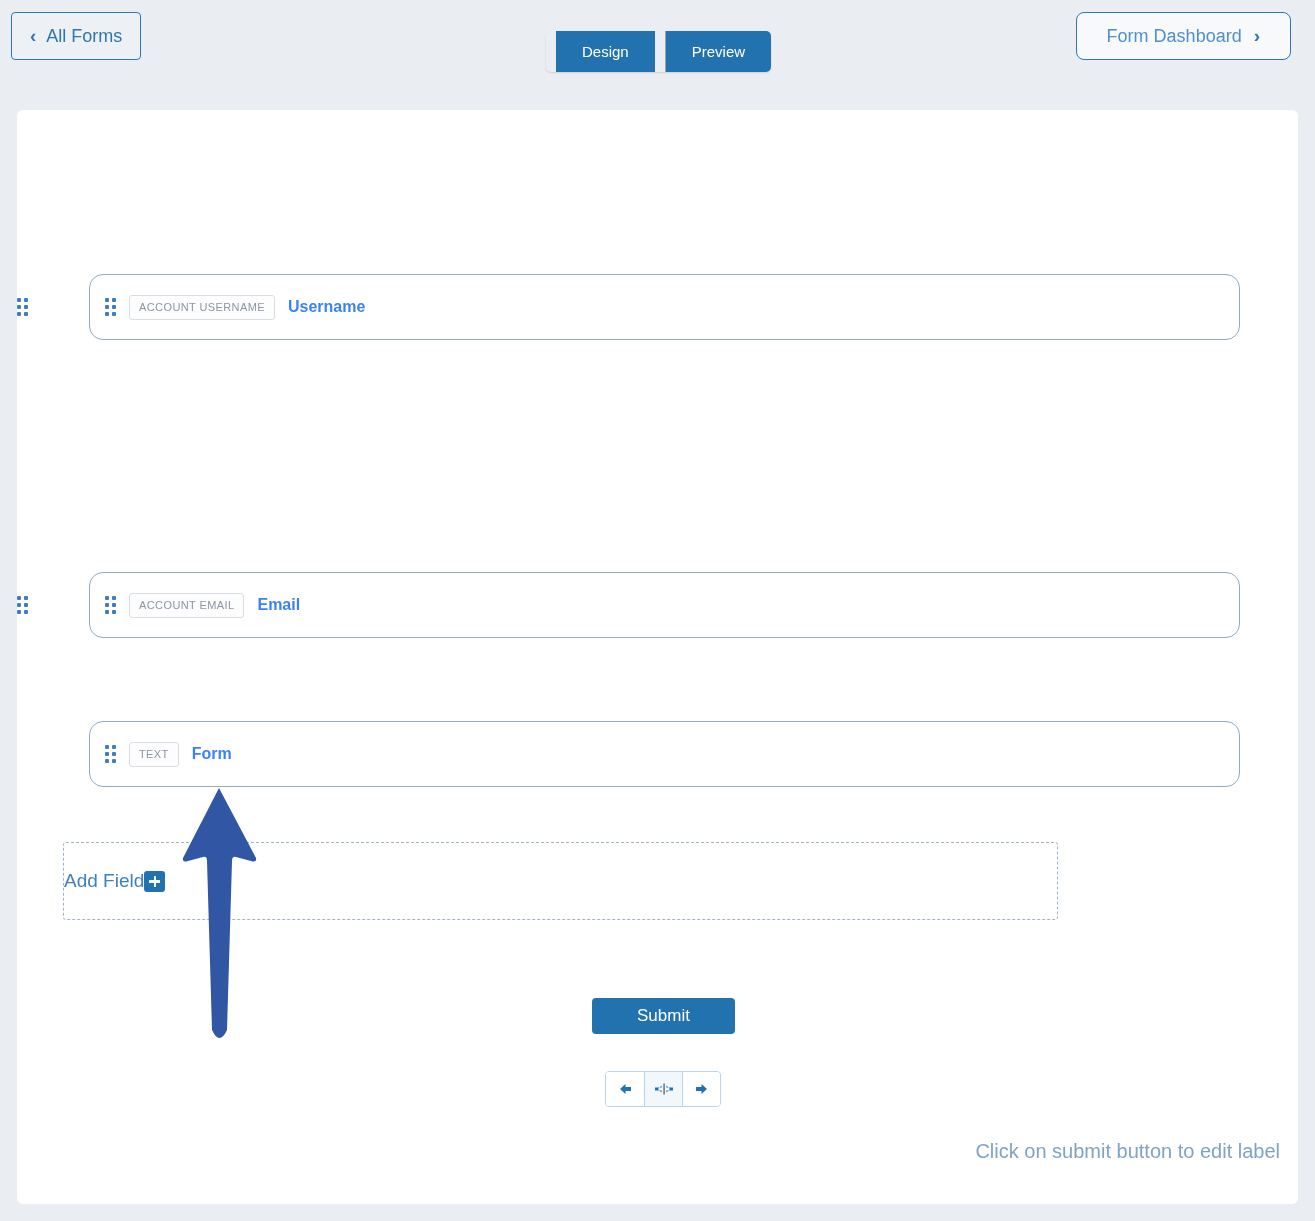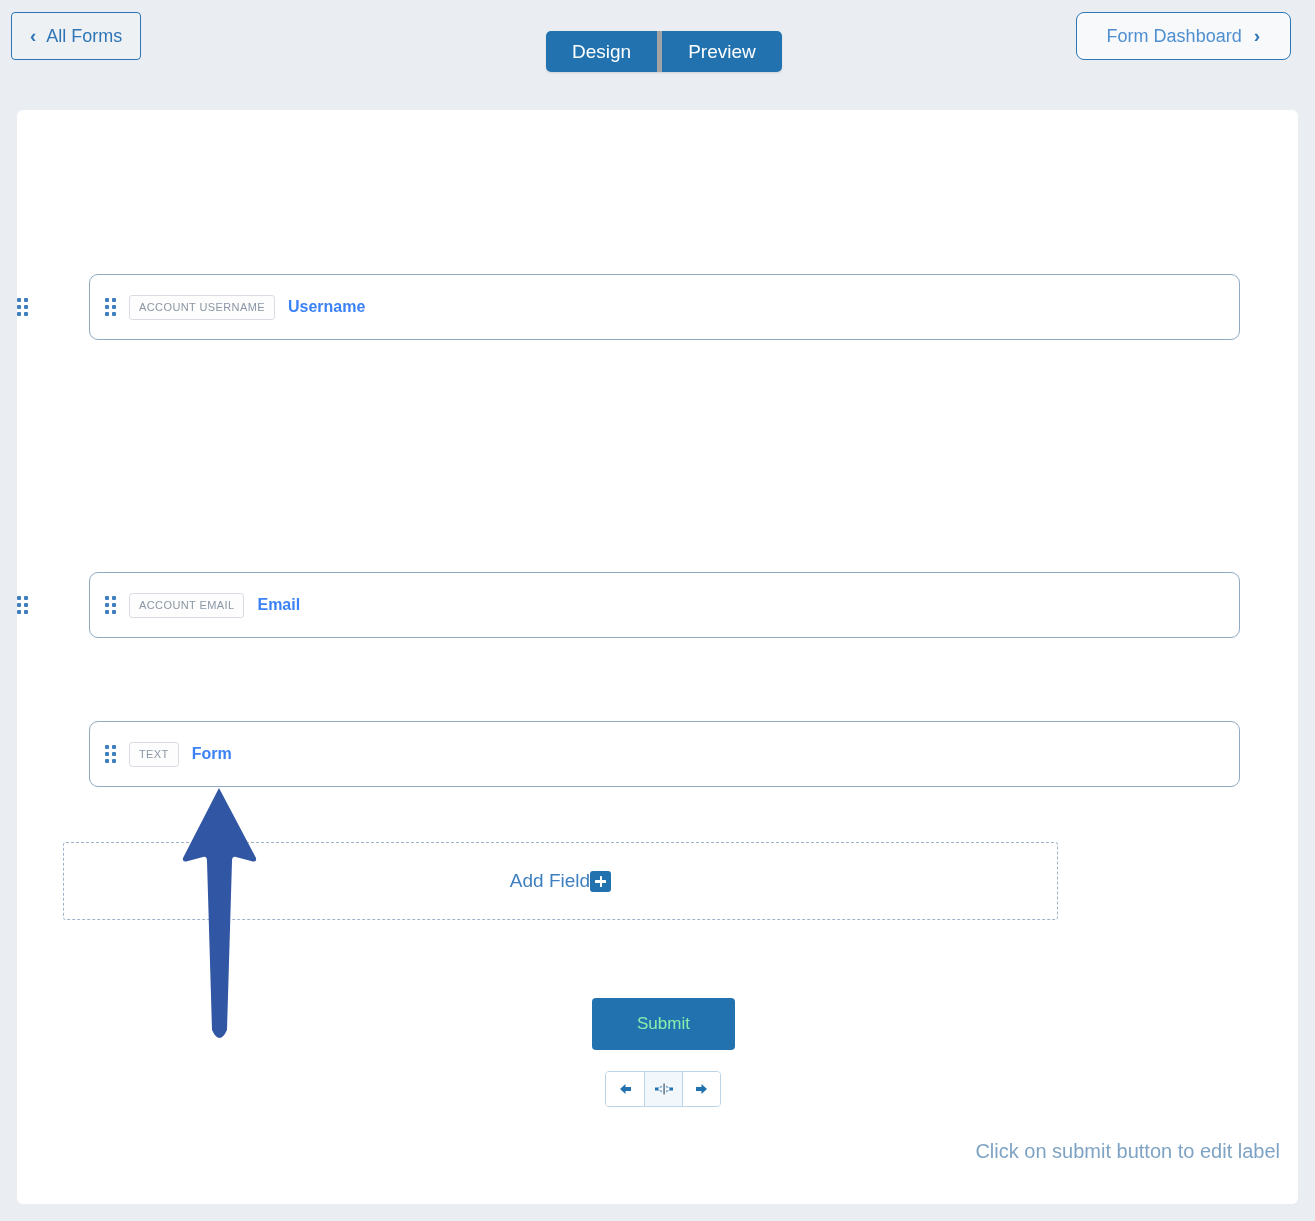--- a/index.html
+++ b/index.html
@@ -51,32 +51,33 @@
     left: 546px;
     top: 31px;
     display: flex;
     border-radius: 5px;
     overflow: hidden;
     box-shadow: 0 1px 2px rgba(0,0,0,.12);
   }
   .toggle-btn {
     background: #2272b0;
     color: #ffffff;
-    font-size: 19px;
+    font-size: 15px;
     padding: 0 26px;
     height: 41px;
     display: flex;
     align-items: center;
     justify-content: center;
     border: none;
     cursor: pointer;
     font-family: "Liberation Sans", sans-serif;
+    margin-left: 10px;
   }
   .toggle-btn + .toggle-btn {
-    border-left: 5px solid #a3a3a3;
+    border-left: 1px solid #a3a3a3;
   }
 
   .btn-dashboard {
     position: absolute;
     right: 24px;
     top: 12px;
     height: 48px;
     padding: 0 30px;
     display: flex;
     align-items: center;
@@ -117,21 +118,21 @@
     height: 66px;
     display: flex;
     align-items: center;
   }
   .field-box {
     position: absolute;
     left: 72px;
     width: 1151px;
     height: 66px;
     border: 1px solid #8fabc4;
-    border-radius: 9px;
+    border-radius: 14px;
     box-sizing: border-box;
     display: flex;
     align-items: center;
     padding-left: 15px;
     gap: 13px;
     background: #fff;
     cursor: pointer;
   }
   .type-badge {
     border: 1px solid #d9dde3;
@@ -171,21 +172,20 @@
     position: absolute;
     left: 46px;
     top: 732px;
     width: 995px;
     height: 78px;
     border: 1px dashed #9fb3c8;
     border-radius: 3px;
     box-sizing: border-box;
     display: flex;
     align-items: center;
-    justify-content: center;
     cursor: pointer;
     background: transparent;
   }
   .add-field-text {
     color: #3e7fbf;
     font-size: 19px;
   }
   .plus-square {
     width: 21px;
     height: 21px;
@@ -206,23 +206,23 @@
   .plus-square::after {
     top: 5px; bottom: 5px; left: 9.5px; width: 2.5px;
   }
 
   
   .submit-btn {
     position: absolute;
     left: 575px;
     top: 888px;
     width: 143px;
-    height: 52px;
+    height: 36px;
     background: #2272b0;
-    color: #86efac;
+    color: #ffffff;
     border: none;
     border-radius: 4px;
     font-size: 17px;
     cursor: pointer;
     font-family: "Liberation Sans", sans-serif;
   }
 
   
   .align-group {
     position: absolute;

